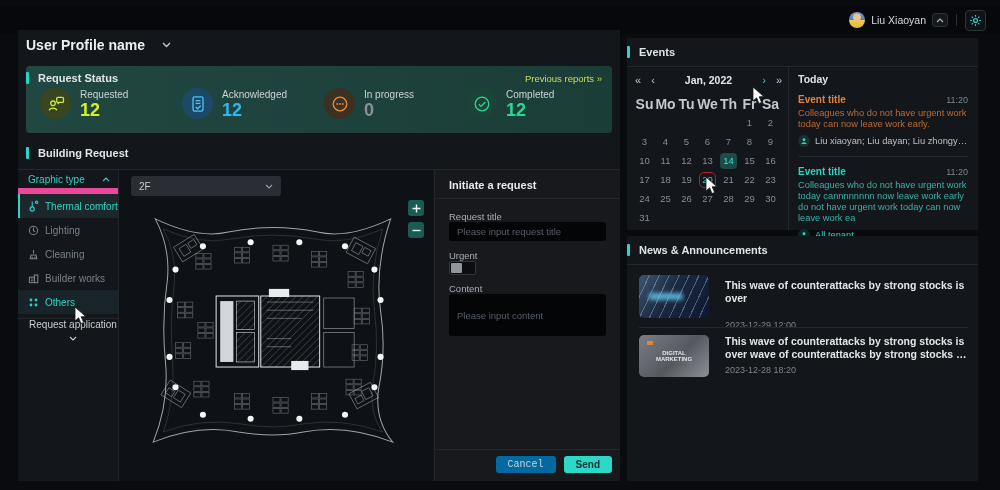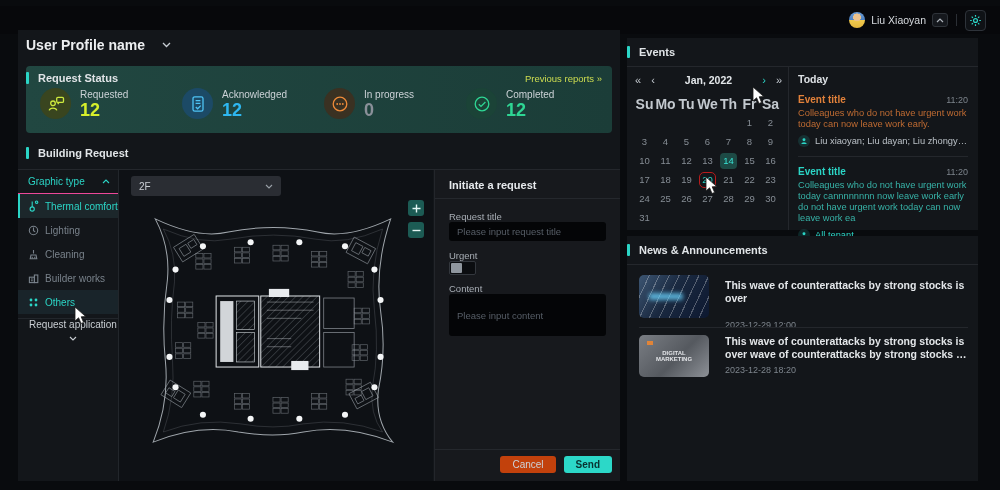--- a/index.html
+++ b/index.html
@@ -39,21 +39,21 @@
   .stat-value { font-size:18px; font-weight:700; line-height:18px; }
   .v-req { color:#d6ef2b; } .v-ack { color:#2eb7f0; } .v-prog { color:#8a9099; } .v-done { color:#2ed694; }
 
   .br-header { position:absolute; left:8px; top:117px; display:flex; align-items:center; }
   .br-header .t { font-size:11px; font-weight:700; color:#e0e4e7; margin-left:9px; }
   .hdiv { position:absolute; background:#24272c; height:1px; }
 
   
   .br-sidebar { position:absolute; left:0; top:140px; width:100px; height:311px; }
   .gt-row { height:24px; display:flex; align-items:center; justify-content:space-between;
-            padding:0 8px 0 10px; color:#2bd5c6; font-size:10px; border-bottom:1px solid #ec4899; cursor:pointer; }
+            padding:0 8px 0 10px; color:#2bd5c6; font-size:10px; border-bottom:6px solid #ec4899; cursor:pointer; }
   .gt-item { height:24px; display:flex; align-items:center; gap:6px; padding-left:10px;
              color:#79828b; font-size:10px; cursor:pointer; position:relative; }
   .gt-item svg { flex:none; }
   .gt-item.active { background:#1c272b; color:#2bd5c6; }
   .gt-item.active::before { content:""; position:absolute; left:0; top:0; bottom:0; width:2px; background:#2bd5c6; }
   .gt-item.hovered { background:#19242a; color:#2bd5c6; }
   .ra-row { height:24px; display:flex; align-items:center; gap:6px; padding-left:10px; margin-top:4px;
             color:#c9ced3; font-size:10px; border-top:1px solid #22262b; cursor:pointer;flex-direction:column; }
 
   
@@ -76,21 +76,21 @@
   .fp-input::placeholder, .fp-area::placeholder { color:#575e67; }
   .toggle { position:absolute; left:14px; top:91px; width:27px; height:14px; background:#0b0d10; border:1px solid #33373d;
             border-radius:2px; cursor:pointer; }
   .toggle .knob { position:absolute; left:1px; top:1px; width:11px; height:10px; background:#8f969e; border-radius:1px; }
   .fp-area { position:absolute; left:14px; right:14px; top:124px; height:42px; background:#040507; border:none; border-radius:3px;
              color:#c9ced3; font-size:9.5px; padding:16px 8px; resize:none; font-family:"Liberation Sans",sans-serif; }
   .fp-div2 { position:absolute; left:0; right:0; top:279px; height:1px; background:#25282d; }
   .fp-actions { position:absolute; right:8px; top:286px; display:flex; gap:8px; }
   .btn { height:17px; border:none; border-radius:3px; font-size:10px; padding:0 12px; cursor:pointer;
          font-family:"Liberation Sans",sans-serif; }
-  .btn-cancel { background:#c2410c; color:#ccd2d9; }
+  .btn-cancel { background:#0369a1; color:#ccd2d9;font-family:Liberation Mono, monospace; }
   .btn-send { background:#2cd8c8; color:#093230; font-weight:700; }
 
   
   .rpanel { position:absolute; left:627px; width:351px; background:#13161a; }
   .events-panel { top:38px; height:192px; }
   .news-panel { top:236px; height:245px; }
   .rp-head { display:flex; align-items:center; padding-top:8px; }
   .rp-head .t { font-size:11px; font-weight:700; color:#e0e4e7; margin-left:9px; }
   .rp-hdiv { position:absolute; left:0; right:0; top:28px; height:1px; background:#24272c; }
 

